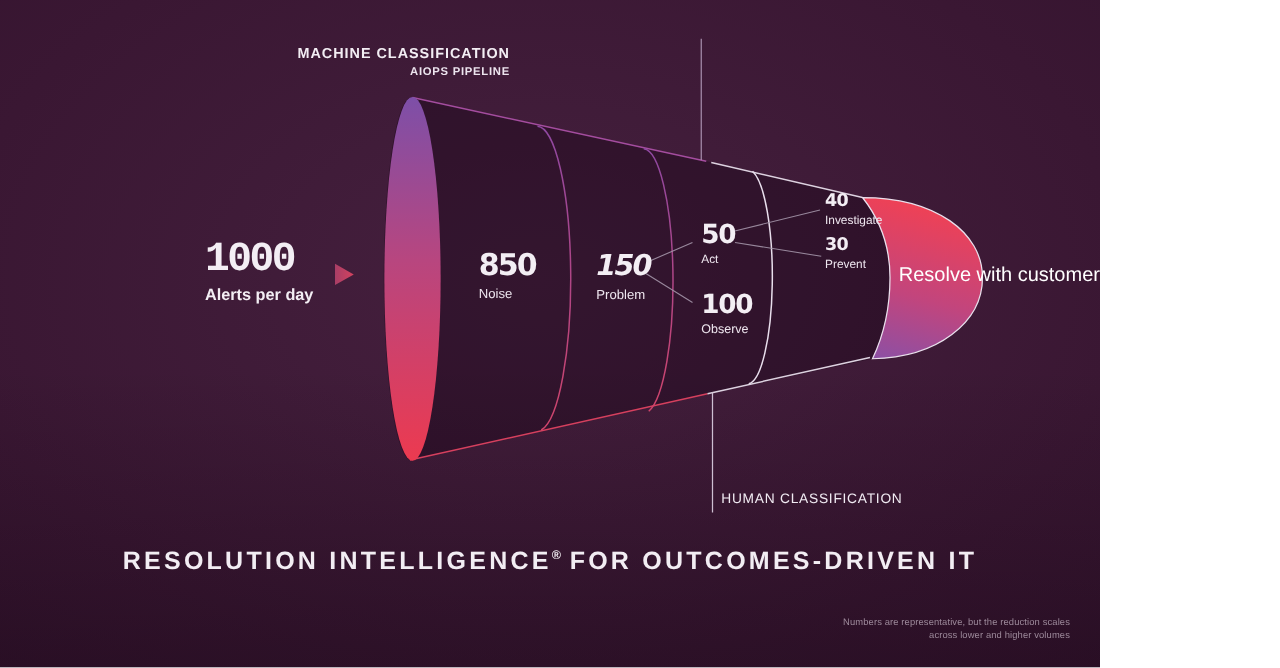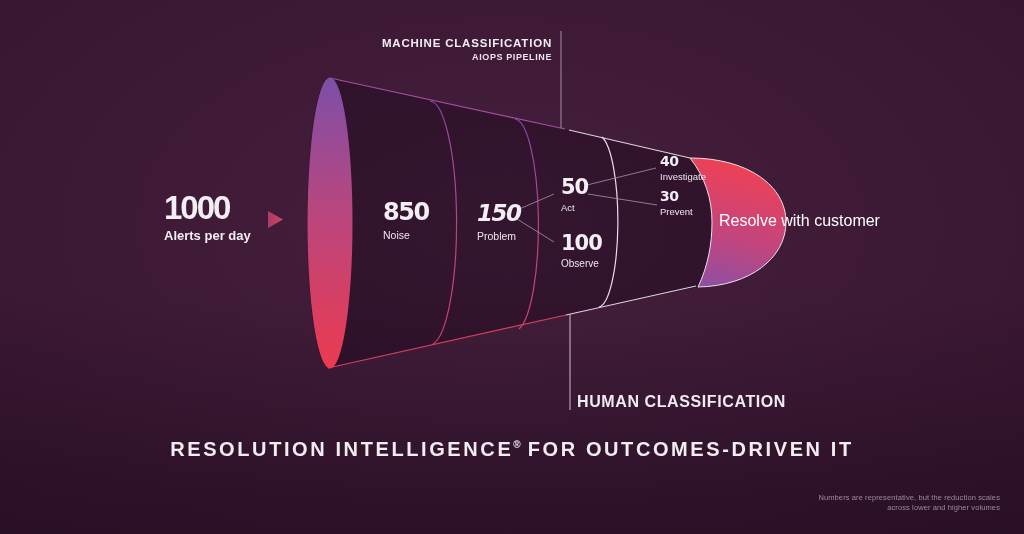--- a/index.html
+++ b/index.html
@@ -1,52 +1,52 @@
 <!DOCTYPE html>
 <html><head>
 <meta charset="utf-8">
 <style>
   * { margin:0; padding:0; box-sizing:border-box; }
   html,body { width:1024px; height:534px; }
   body { font-family:"Liberation Sans", sans-serif; overflow:hidden; }
 
   .stage {
-    position:relative; width:1024px; height:534px;
+    position:relative; width:880px; height:534px;
     background:
       linear-gradient(180deg, rgba(10,1,10,0) 55%, rgba(12,1,11,0.30) 100%),
       radial-gradient(115% 125% at 49% 42%, #45203e 0%, #3a1733 46%, #2c0f28 100%);
   }
 
   svg.funnel-svg { position:absolute; left:0; top:0; }
 
   .txt { position:absolute; color:#f3eef4; }
 
   
   .machine-heading { right:472px; top:37px; text-align:right; }
   .machine-heading .l1 { font-size:11.5px; font-weight:bold; letter-spacing:0.8px; }
   .machine-heading .l2 { font-size:9px; font-weight:bold; letter-spacing:0.6px; margin-top:3px; color:#ece4ee; }
 
   
   .alerts { left:164px; top:191px; }
-  .alerts .num { font-family:Liberation Sans, sans-serif; font-size:33px; font-weight:bold; letter-spacing:-2px; line-height:1; }
+  .alerts .num { font-family:Liberation Mono, monospace; font-size:33px; font-weight:bold; letter-spacing:-2px; line-height:1; }
   .alerts .lbl { font-size:13px; font-weight:bold; margin-top:4px; }
 
   
   .stage-label .num { font-family:"DejaVu Sans", sans-serif; font-weight:bold; line-height:1; }
   .stage-label .lbl { font-weight:400; color:#eee6ef; }
   .s-850 { left:383px; top:200px; } .s-850 .num { font-size:24px; letter-spacing:-1.5px; } .s-850 .lbl { font-size:10.5px; margin-top:5px; }
   .s-150 { left:477px; top:202px; } .s-150 .num { font-size:23px; letter-spacing:-1.5px;font-style:italic; } .s-150 .lbl { font-size:10.5px; margin-top:5px; }
   .s-50  { left:561px; top:177px; } .s-50 .num  { font-size:21px; letter-spacing:-1px; } .s-50 .lbl  { font-size:9.5px; margin-top:4px; }
   .s-100 { left:561px; top:233px; } .s-100 .num { font-size:21px; letter-spacing:-1px; } .s-100 .lbl { font-size:10px; margin-top:4px; }
   .s-20  { left:660px; top:154px; } .s-20 .num  { font-size:14px; letter-spacing:-0.5px; } .s-20 .lbl  { font-size:9.5px; margin-top:3px; }
   .s-30  { left:660px; top:189px; } .s-30 .num  { font-size:14px; letter-spacing:-0.5px; } .s-30 .lbl  { font-size:9.5px; margin-top:3px; }
 
   .resolve { left:719px; top:212px; font-size:16px; font-weight:400; color:#ffffff; }
 
-  .human-heading { left:577px; top:393px; font-size:16px; font-weight:700; letter-spacing:0.6px; color:#f0eaf2; }
+  .human-heading { left:577px; top:393px; font-size:11px; font-weight:400; letter-spacing:0.6px; color:#f0eaf2; }
 
   .page-title { left:0; top:438px; width:100%; text-align:center;
     font-size:20px; font-weight:bold; letter-spacing:2.6px; color:#f2edf3; }
   .page-title sup { font-size:10px; vertical-align:8px; letter-spacing:0; margin-right:7px; }
 
   .footnote { right:24px; top:493px; text-align:right; font-size:7.5px; line-height:10px; color:#9d8a9b; letter-spacing:0.1px; }
 </style>
 </head>
 <body>
 

